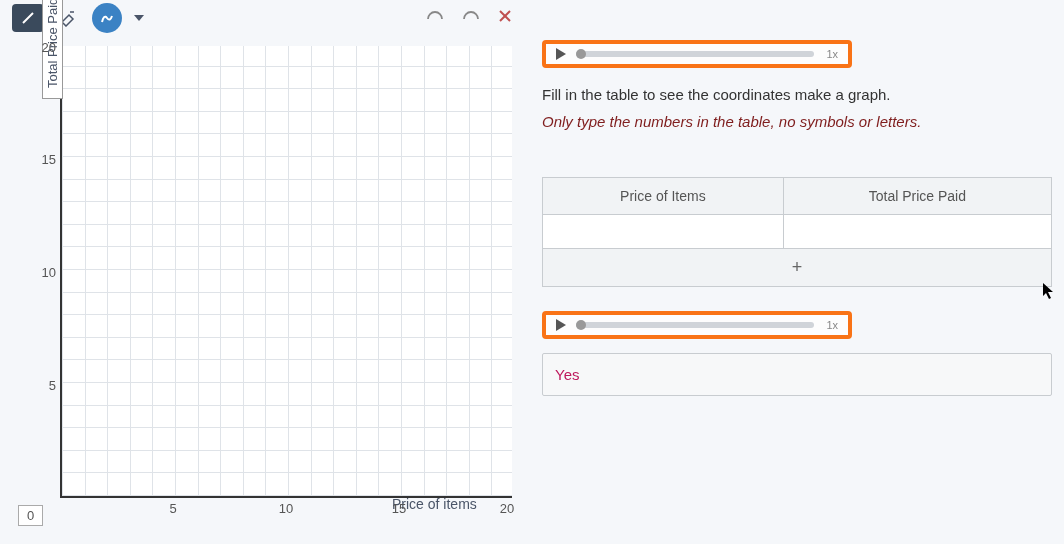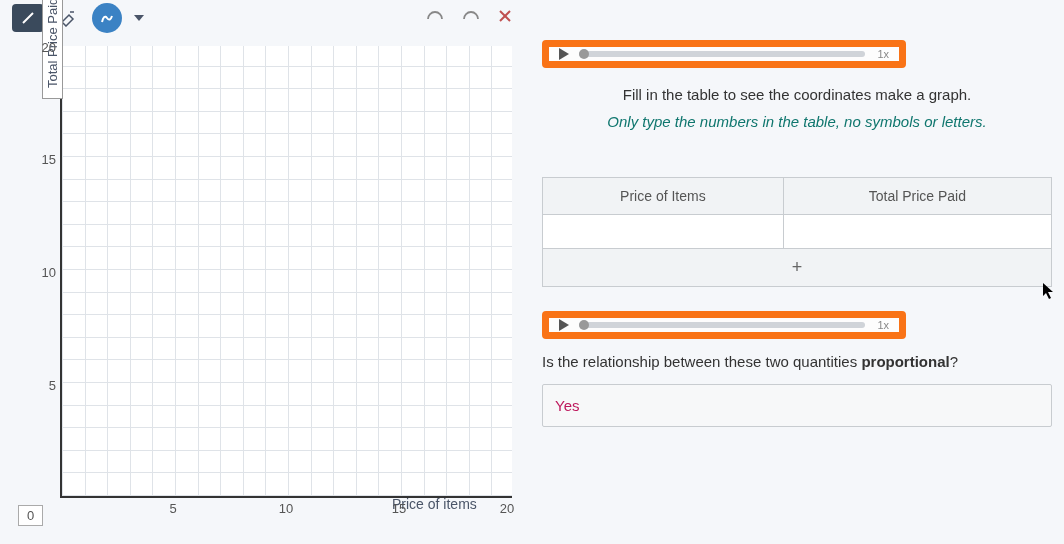--- a/index.html
+++ b/index.html
@@ -131,29 +131,29 @@
       color: #555;
       background: #fff;
     }
     .right-panel {
       flex: 1;
       padding: 4px 12px 0 18px;
       font-size: 15px;
       color: #333;
     }
     .audio-bar {
-      border: 7px solid #f97316;
+      border: 4px solid #f97316;
       border-radius: 4px;
       height: 28px;
       display: flex;
       align-items: center;
       padding: 0 10px;
       margin-bottom: 16px;
       background: #fdfdfd;
-      width: 364px;
+      width: 310px;
     }
     .play-tri {
       width: 0; height: 0;
       border-top: 6px solid transparent;
       border-bottom: 6px solid transparent;
       border-left: 10px solid #555;
       margin-right: 10px;
     }
     .progress {
       flex: 1;
@@ -168,22 +168,22 @@
       border-radius: 50%;
       position: absolute;
       left: 0;
       top: -2px;
     }
     .speed {
       font-size: 11px;
       color: #888;
       margin-left: 12px;
     }
-    .instructions p { margin-bottom: 6px; line-height: 1.4; text-align: center; }
-    .instructions .italic { font-style: italic; color: #0f766e; }
+    .instructions p { margin-bottom: 6px; line-height: 1.4; }
+    .instructions .italic { font-style: italic; color: #7f1d1d; }
     .data-table {
       margin-top: 22px;
       width: 100%;
       border-collapse: collapse;
     }
     .data-table th, .data-table td {
       border: 1px solid #c8ccd0;
       padding: 10px 8px;
       font-size: 14px;
       text-align: center;
@@ -322,23 +322,20 @@
     <div class="add-row">+</div>
 
     <div class="audio-bar second">
       <div class="play-tri"></div>
       <div class="progress">
           <div class="progress-thumb"></div>
         </div>
       <div class="speed">1x</div>
     </div>
 
-    <p class="question">
-      <span>Is the relationship between these two quantities </span><b>proportional</b><span>?</span>
-    </p>
 
     <div class="answer-row">
       <div class="answer-btn">Yes</div>
     </div>
   </div>
 </div>
 
 <div class="cursor-pointer">
   <svg width="14" height="18" viewBox="0 0 14 18">
       <path d="M1 1 L1 14 L4 11 L7 17 L9 16 L6 10 L11 10 Z" fill="#000"></path>

